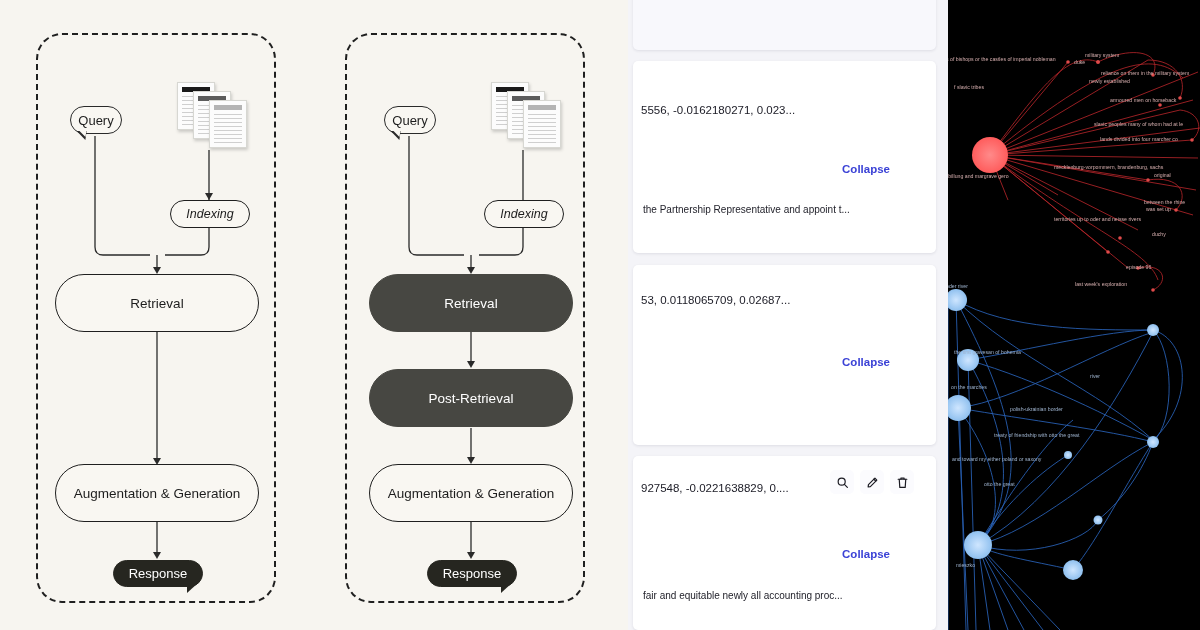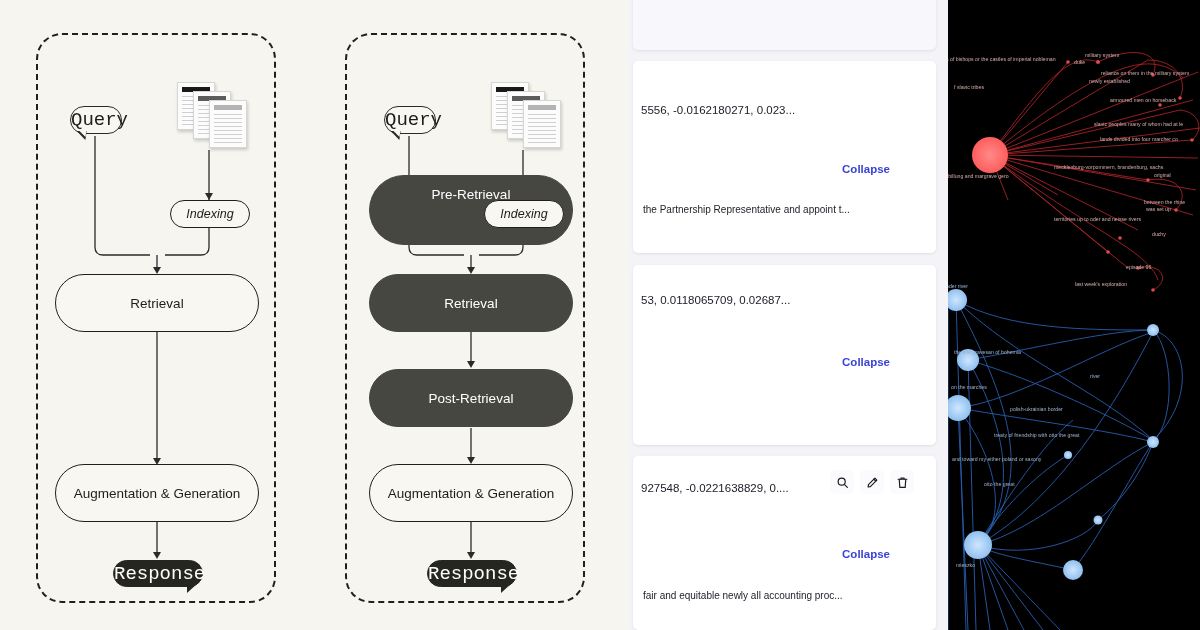--- a/index.html
+++ b/index.html
@@ -57,28 +57,27 @@
   .node.dark {
     background: #474742;
     border-color: #474742;
     color: #ffffff;
   }
   .node.small { font-size: 12.5px; font-style: italic; }
 
   
   .bubble {
     position: absolute;
-    display: flex; align-items: center; 
-    font-size: 19px;
+    display: flex; align-items: center; justify-content: center;
+    font-size: 13px;
     border-radius: 14px;
     border: 1.5px solid #2a2a2a;
     background: #f9f7f2;
     color: #1d1d1d;
     z-index: 4;
-    font-family: Liberation Mono, monospace;
   }
   .bubble.tail-bl::after {
     content: "";
     position: absolute;
     left: 5px; bottom: -7px;
     width: 0; height: 0;
     border-left: 10px solid transparent;
     border-top: 9px solid #2a2a2a;
     transform: skewX(-8deg);
   }
@@ -305,23 +304,20 @@
       <div class="doc d2">
           <div class="bar"></div>
           <div class="lines"></div>
         </div>
       <div class="doc d3">
           <div class="bar"></div>
           <div class="lines"></div>
         </div>
     </div>
 
-    <div class="node dark" style="left:55px; top:175px; width:204px; height:70px; align-items:flex-start; padding-top:11px;">
-      <span>Pre-Retrieval</span>
-    </div>
 
     <div class="node small" style="left:170px; top:200px; width:80px; height:28px; z-index:5;">
       <span>Indexing</span>
     </div>
 
     <div class="node dark" style="left:55px; top:274px; width:204px; height:58px;">
       <span>Retrieval</span>
     </div>
 
     <div class="node dark" style="left:55px; top:369px; width:204px; height:58px;">

